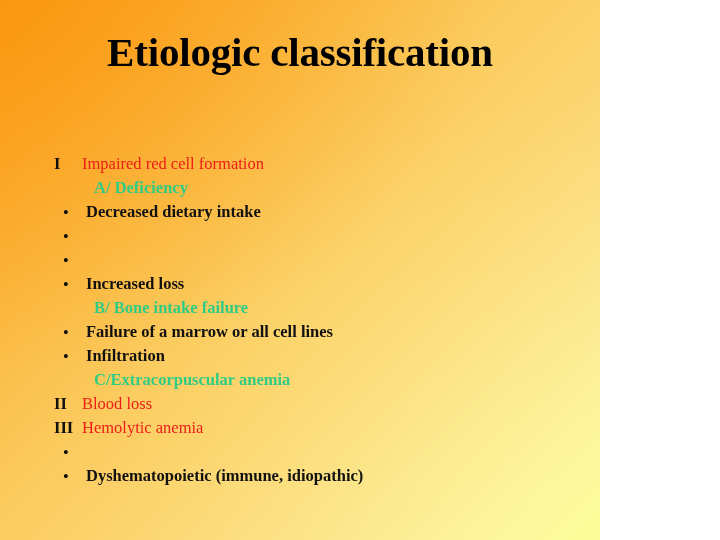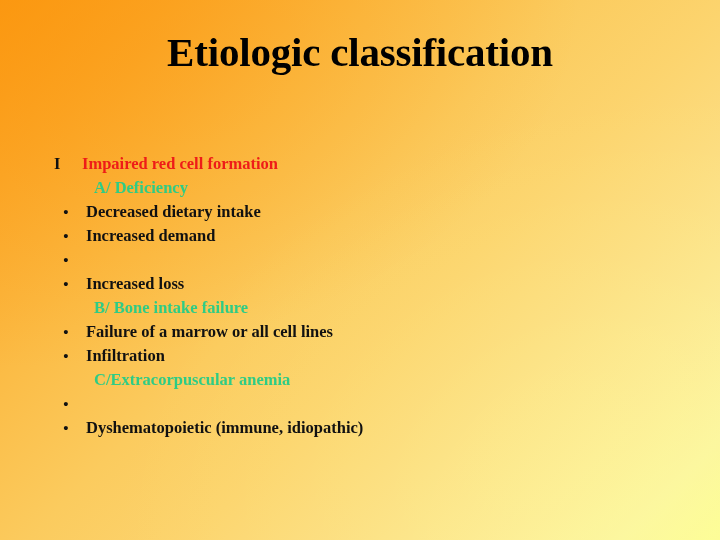--- a/index.html
+++ b/index.html
@@ -8,21 +8,21 @@
   }
   body {
     width: 720px;
     height: 540px;
     overflow: hidden;
     font-family: "Liberation Serif", "DejaVu Serif", serif;
   }
 
   #slide {
     position: relative;
-    width: 720px;
+    width: 600px;
     height: 540px;
     box-sizing: border-box;
     background:
       linear-gradient(135deg,
         #fb9a18 0%,
         #fba92c 14%,
         #fbbc46 30%,
         #fbcb5e 45%,
         #fcd46e 58%,
         #fcdd81 70%,
@@ -79,21 +79,21 @@
 
   
   .line.roman .numeral {
     display: inline-block;
     width: 28px;
     color: #111111;
     font-weight: bold;
   }
   .line.roman .label {
     color: #ee1c18;
-    font-weight: bold;
+    font-weight: normal;
     margin-top: 12px;
   }
 
   
   .line.sub {
     padding-left: 40px;
     color: #2ecc85;
   }
 
   
@@ -117,24 +117,26 @@
 <body>
 
 <div id="slide">
 
   <div class="title">Etiologic classification</div>
 
   <div class="body-block" id="body-block">
       <div class="line roman"><span class="numeral">I</span><span class="label">Impaired red cell formation</span></div>
       <div class="line sub">A/ Deficiency</div>
       <div class="line bullet"><span class="dot">•</span><span>Decreased dietary intake</span></div>
-      <div class="line bullet"><span class="dot">•</span><span>Increased demand</span></div>
+      <div class="line bullet"><span class="dot">•</span></div>
       <div class="line bullet"><span class="dot">•</span></div>
       <div class="line bullet"><span class="dot">•</span><span>Increased loss</span></div>
       <div class="line sub">B/ Bone intake failure</div>
       <div class="line bullet"><span class="dot">•</span><span>Failure of a marrow or all cell lines</span></div>
       <div class="line bullet"><span class="dot">•</span><span>Infiltration</span></div>
       <div class="line sub">C/Extracorpuscular anemia</div>
+      <div class="line roman"><span class="numeral">II</span><span class="label">Blood loss</span></div>
+      <div class="line roman"><span class="numeral">III</span><span class="label">Hemolytic anemia</span></div>
       <div class="line bullet"><span class="dot">•</span></div>
       <div class="line bullet"><span class="dot">•</span><span>Dyshematopoietic (immune, idiopathic)</span></div>
     </div>
 
 </div>
 
 </body></html>

